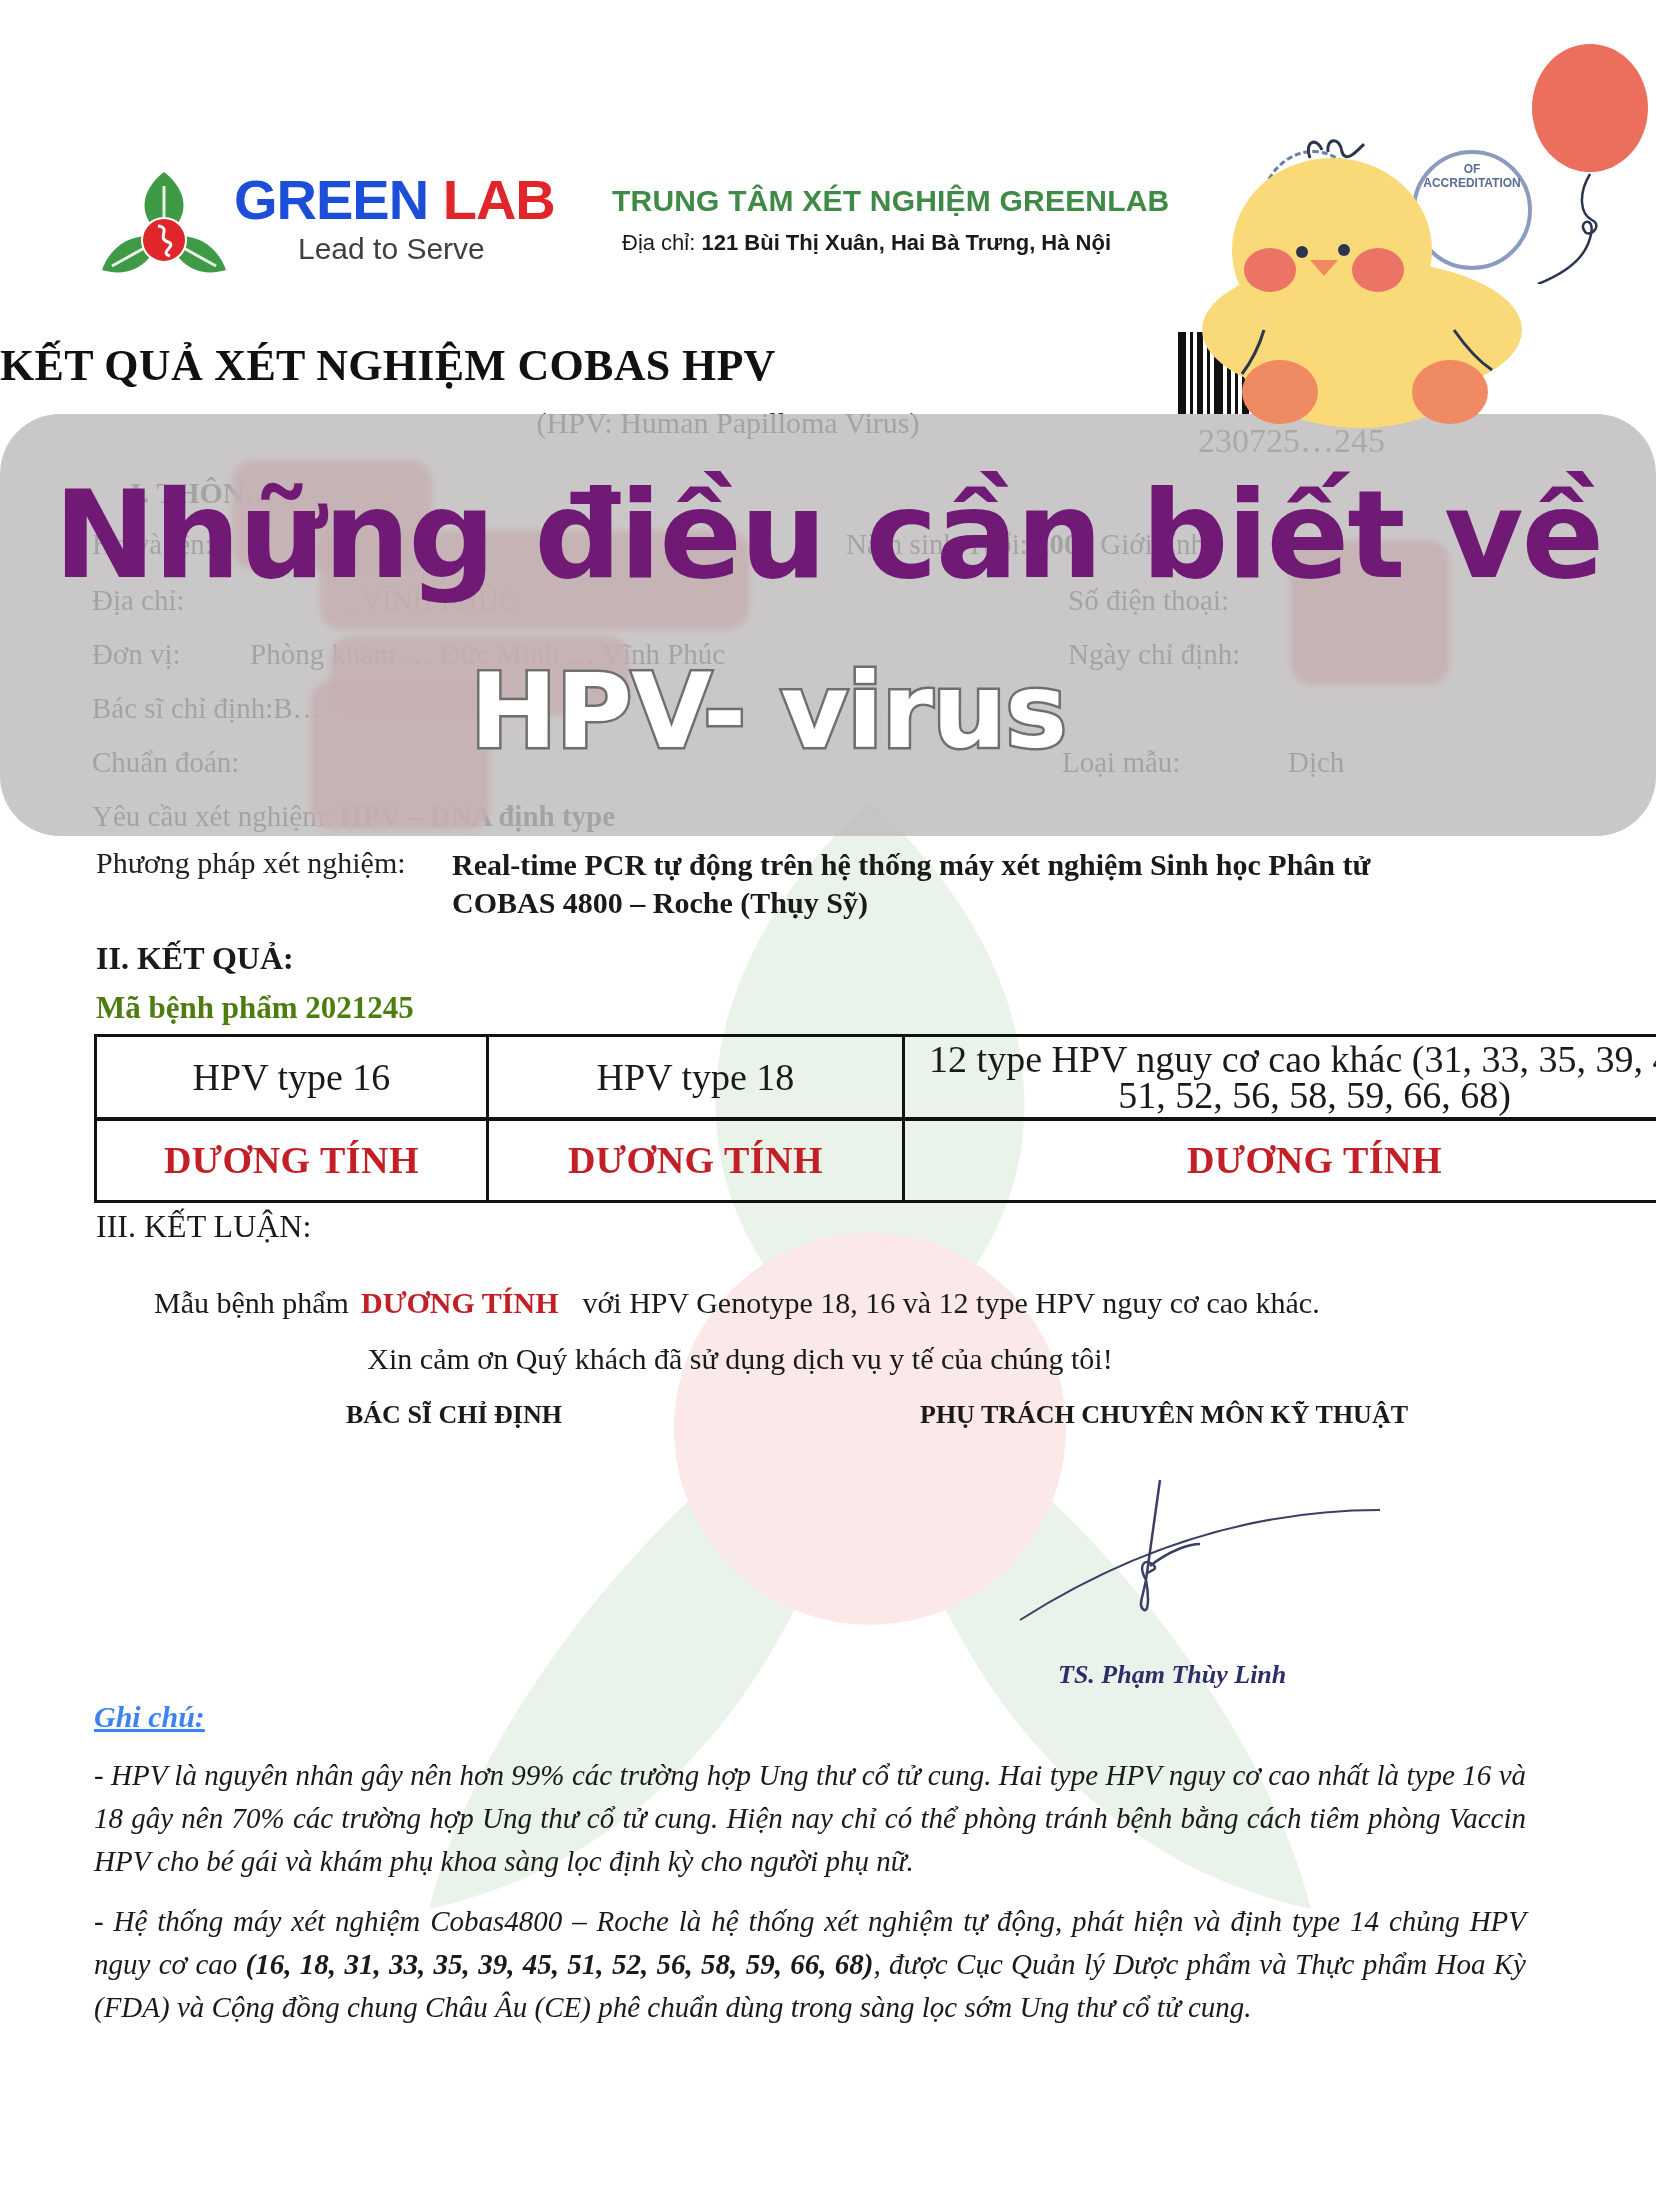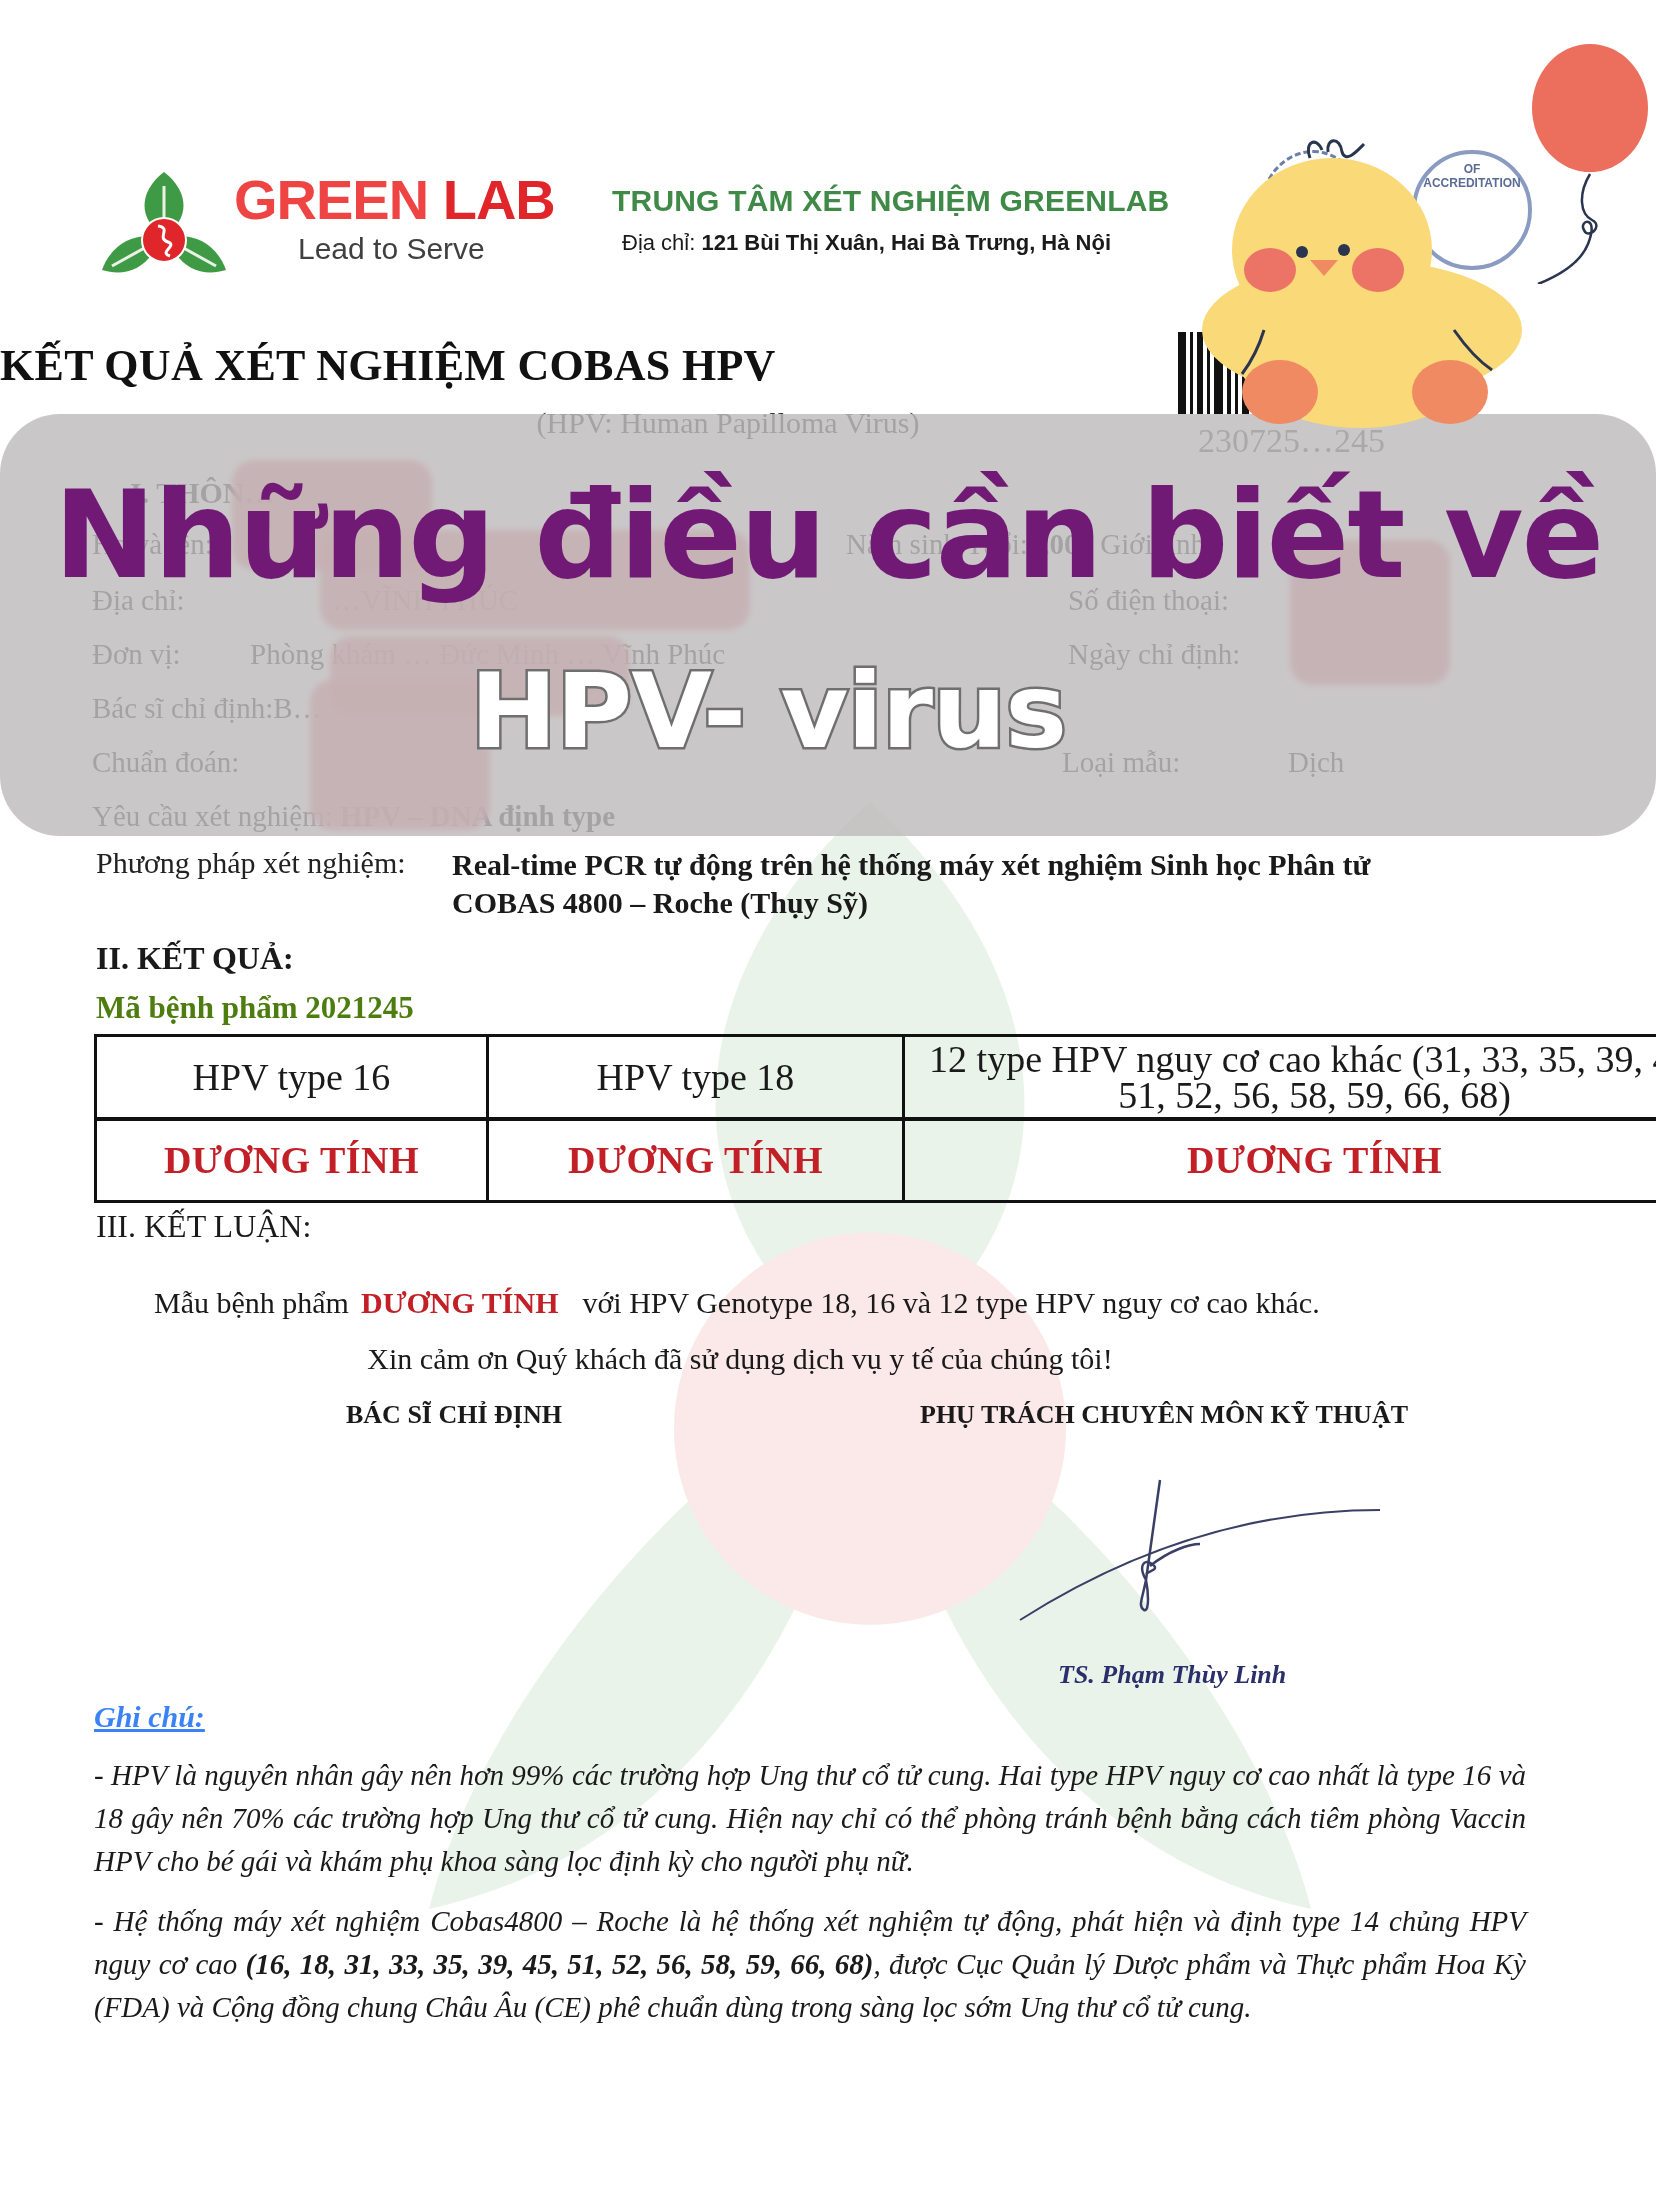--- a/index.html
+++ b/index.html
@@ -7,21 +7,21 @@
   body { position: relative; font-family: "Liberation Serif", "DejaVu Serif", serif; color: #1a1a1a; }
 
   .abs { position: absolute; }
 
   
   .watermark { position: absolute; left: 380px; top: 780px; width: 980px; height: 1180px; opacity: 0.10; pointer-events: none; }
 
   
   .logo-icon { left: 98px; top: 166px; width: 132px; height: 118px; }
   .brand-name { left: 234px; top: 172px; font-family: "Liberation Sans", "DejaVu Sans", sans-serif; font-weight: 700; font-size: 56px; letter-spacing: -1px; line-height: 1; }
-  .brand-green { color: #ef4444; }
+  .brand-green { color: #1d4ed8; }
   .brand-red { color: #e0262a; }
   .brand-tagline { left: 298px; top: 232px; font-family: "Liberation Sans", "DejaVu Sans", sans-serif; font-size: 30px; color: #404040; }
   .center-name { left: 612px; top: 184px; font-family: "Liberation Sans", "DejaVu Sans", sans-serif; font-weight: 700; font-size: 30px; color: #3f8a47; letter-spacing: 0.2px; }
   .center-addr { left: 622px; top: 230px; font-family: "Liberation Sans", "DejaVu Sans", sans-serif; font-size: 22px; color: #1a1a1a; }
   .center-addr b { font-weight: 700; }
 
   
   .seal-left { left: 1258px; top: 150px; width: 110px; height: 130px; border-radius: 50%; border: 3px dashed #6c7fa8; }
   .seal-right { left: 1412px; top: 150px; width: 120px; height: 120px; border-radius: 50%; border: 4px solid #8a9bc2; color: #5a6c96; }
   .seal-right span { position: absolute; top: 8px; left: 0; width: 100%; text-align: center; font-family: "Liberation Sans", sans-serif; font-size: 12px; font-weight: 700; }

